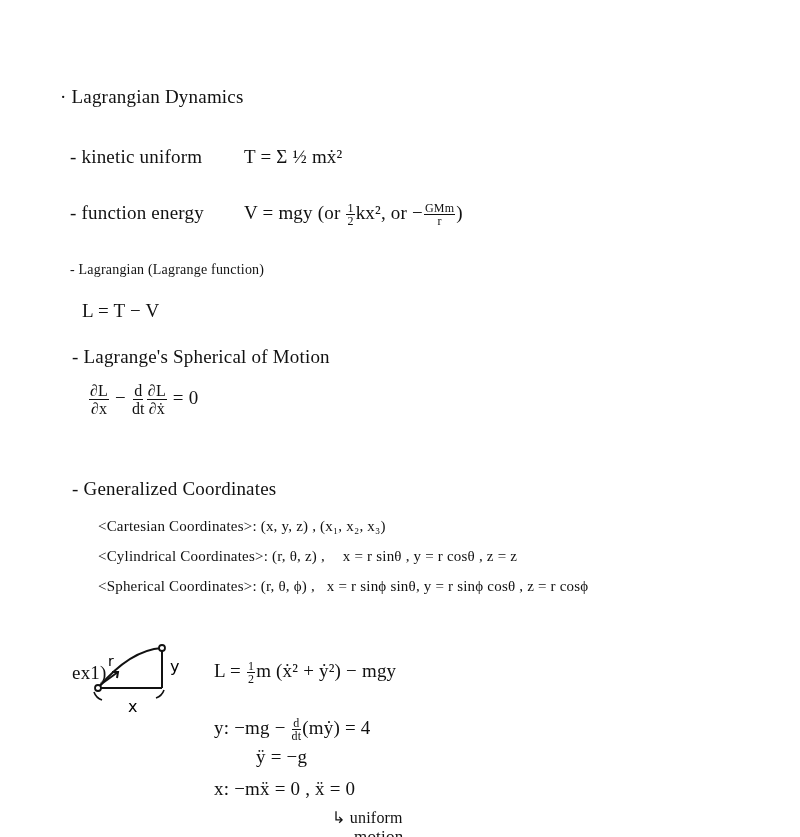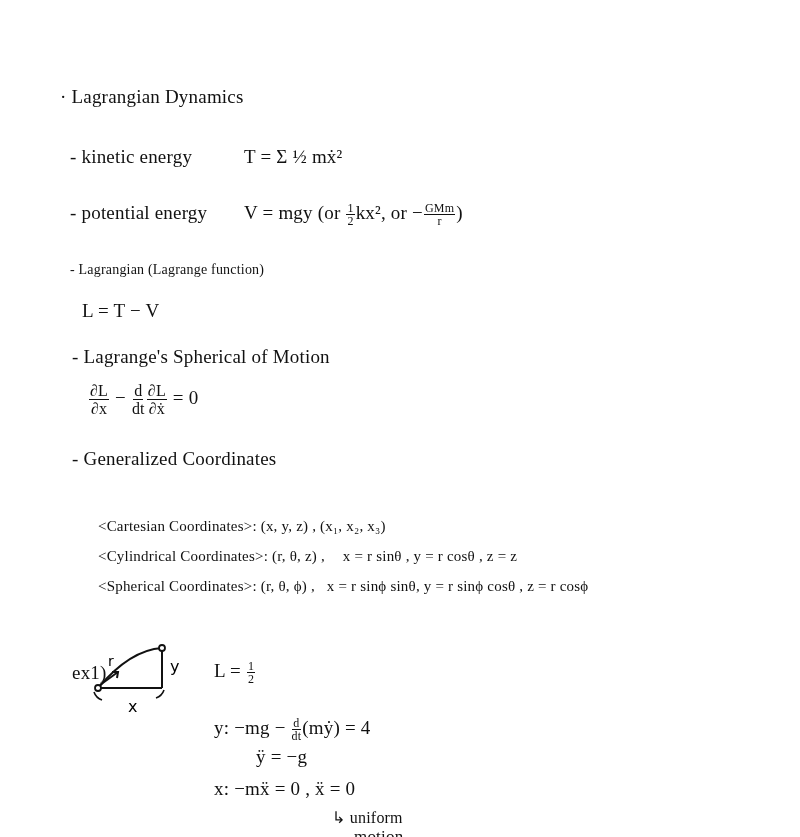--- a/index.html
+++ b/index.html
@@ -12,24 +12,24 @@
   .frac .num { border-bottom: 1.5px solid #111; padding: 0 1px; }
   .frac.big { font-size: 16px; line-height: 17px; }
   .small { font-size: 15px; }
   svg { position: absolute; }
 </style>
 </head>
 <body>
 
 <div class="line hand" style="left:60px; top:46px;">· Lagrangian  Dynamics</div>
 
-<div class="line hand" style="left:70px; top:106px;">- kinetic energy</div>
+<div class="line hand" style="left:70px; top:106px;">- kinetic uniform</div>
 <div class="line hand" style="left:244px; top:106px;">T = Σ ½ mẋ²</div>
 
-<div class="line hand" style="left:70px; top:162px;">- potential energy</div>
+<div class="line hand" style="left:70px; top:162px;">- function energy</div>
 <div class="line hand" style="left:244px; top:162px;">
   <span>V = mgy</span>
   <span>(or</span>
   <span class="frac">
       <span class="num">1</span>
       <span>2</span>
     </span><span>kx²,</span>
   <span>or −</span><span class="frac">
       <span class="num">GMm</span>
       <span>r</span>
@@ -49,21 +49,21 @@
   <span class="frac big">
       <span class="num">d</span>
       <span>dt</span>
     </span><span class="frac big">
       <span class="num">∂L</span>
       <span>∂ẋ</span>
     </span>
   <span>= 0</span>
 </div>
 
-<div class="line hand" style="left:72px; top:408px;">- Generalized Coordinates</div>
+<div class="line hand" style="left:72px; top:438px;">- Generalized Coordinates</div>
 
 <div class="line hand small" style="left:98px; top:478px;">
   <span>&lt;Cartesian Coordinates&gt;</span><span>: (x, y, z) ,  (x₁, x₂, x₃)</span>
 </div>
 <div class="line hand small" style="left:98px; top:508px;">
   <span>&lt;Cylindrical Coordinates&gt;</span><span>: (r, θ, z) ,</span>
   <span style="margin-left:14px;">x = r sinθ ,  y = r cosθ ,  z = z</span>
 </div>
 <div class="line hand small" style="left:98px; top:538px;">
   <span>&lt;Spherical Coordinates&gt;</span><span>: (r, θ, ϕ) ,</span>
@@ -85,21 +85,21 @@
   <text x="18" y="26" font-size="14" font-family="DejaVu Sans, sans-serif">r</text>
   <text x="80" y="32" font-size="16" font-family="DejaVu Sans, sans-serif">y</text>
   <text x="38" y="72" font-size="16" font-family="DejaVu Sans, sans-serif">x</text>
 </svg>
 
 <div class="line hand" style="left:214px; top:620px;">
   <span>L =</span>
   <span class="frac">
       <span class="num">1</span>
       <span>2</span>
-    </span>
+    </span><span>m (ẋ² + ẏ²) − mgy</span>
 </div>
 <div class="line hand" style="left:214px; top:677px;">
   <span>y: −mg −</span>
   <span class="frac">
       <span class="num">d</span>
       <span>dt</span>
     </span><span>(mẏ) = 4</span>
 </div>
 <div class="line hand" style="left:256px; top:706px;">ÿ = −g</div>
 <div class="line hand" style="left:214px; top:738px;">x:  −mẍ = 0 ,  ẍ = 0</div>

